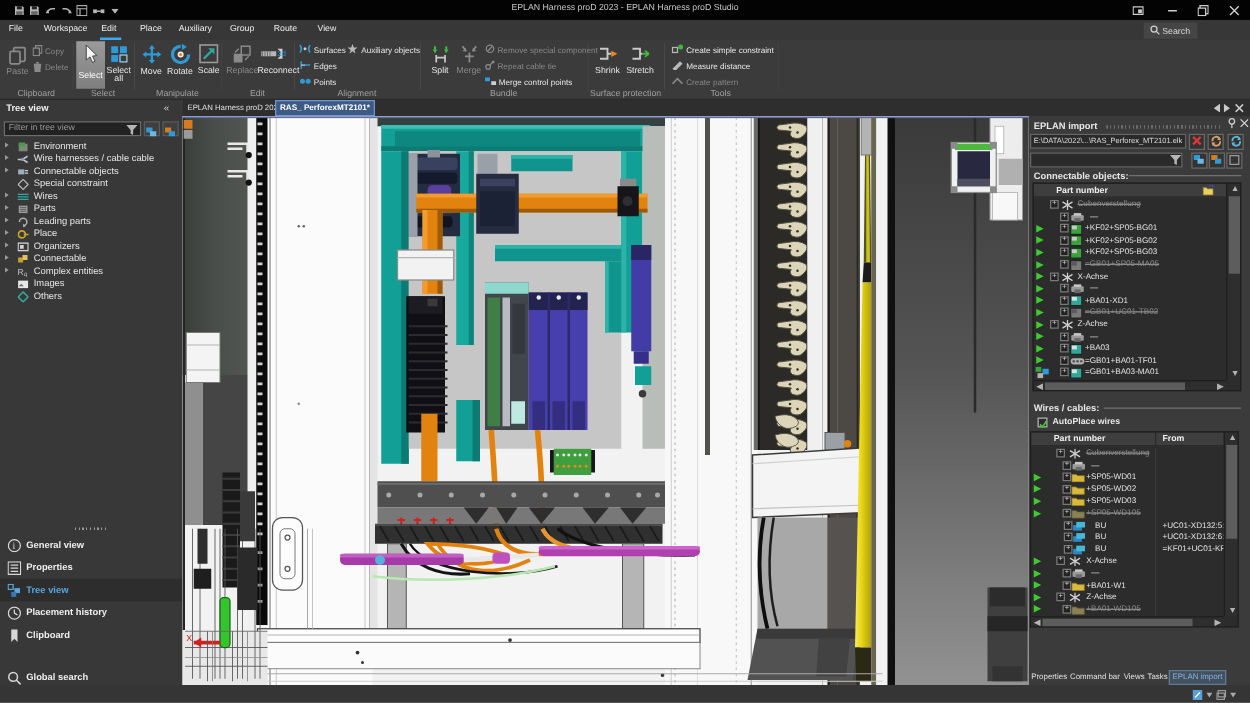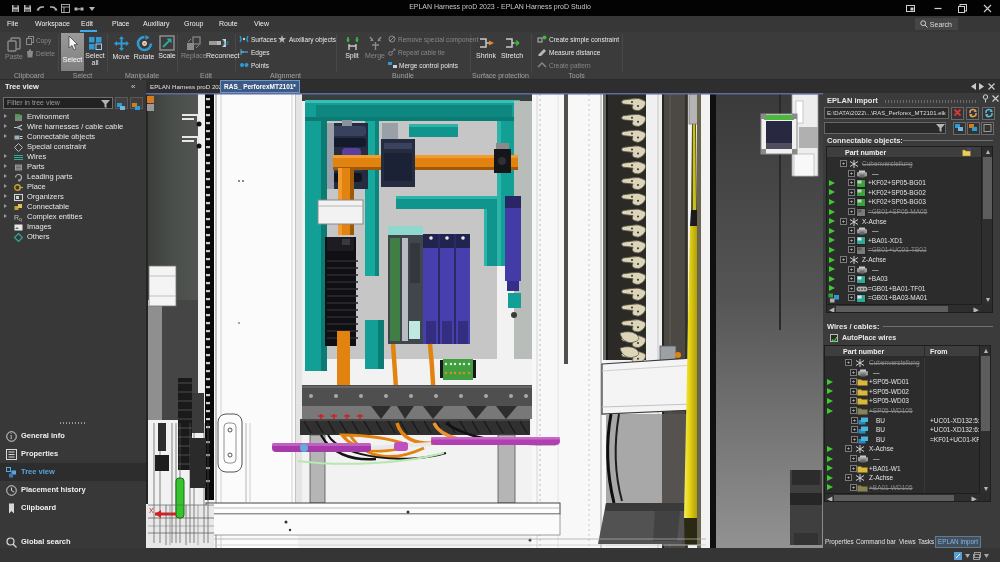--- a/index.html
+++ b/index.html
@@ -446,21 +446,21 @@
       </div>
 
     <div style="position:absolute; left:60px; top:342px; width:26px; height:2px; background:repeating-linear-gradient(90deg,#9a9a9a 0 1px,transparent 1px 3px);"></div>
 
     <div id="lp-nav">
         <div class="navitem" style="top:347px;">
           <span class="nico"><svg width="11" height="11" viewBox="0 0 11 11">
               <circle cx="5.5" cy="5.5" r="4.8" fill="none" stroke="#d8d8d8" stroke-width="1"></circle>
               <text x="4" y="8.4" font-size="8" fill="#d8d8d8" font-family="Liberation Serif">i</text>
             </svg></span>
-          <span class="nlbl" style="">General info</span>
+          <span class="nlbl" style="">General view</span>
         </div>
 <div class="navitem" style="top:365px;">
           <span class="nico"><svg width="11" height="11" viewBox="0 0 11 11">
               <rect x="0.5" y="0.5" width="10" height="10" fill="none" stroke="#d8d8d8"></rect>
               <path d="M2.5 3 L8.5 3 M2.5 5.5 L8.5 5.5 M2.5 8 L8.5 8" stroke="#d8d8d8"></path>
             </svg></span>
           <span class="nlbl" style="">Properties</span>
         </div>
 <div class="navitem" style="top:383px; background:#2d2d2d;">
           <span class="nico"><svg width="11" height="11" viewBox="0 0 11 11">

